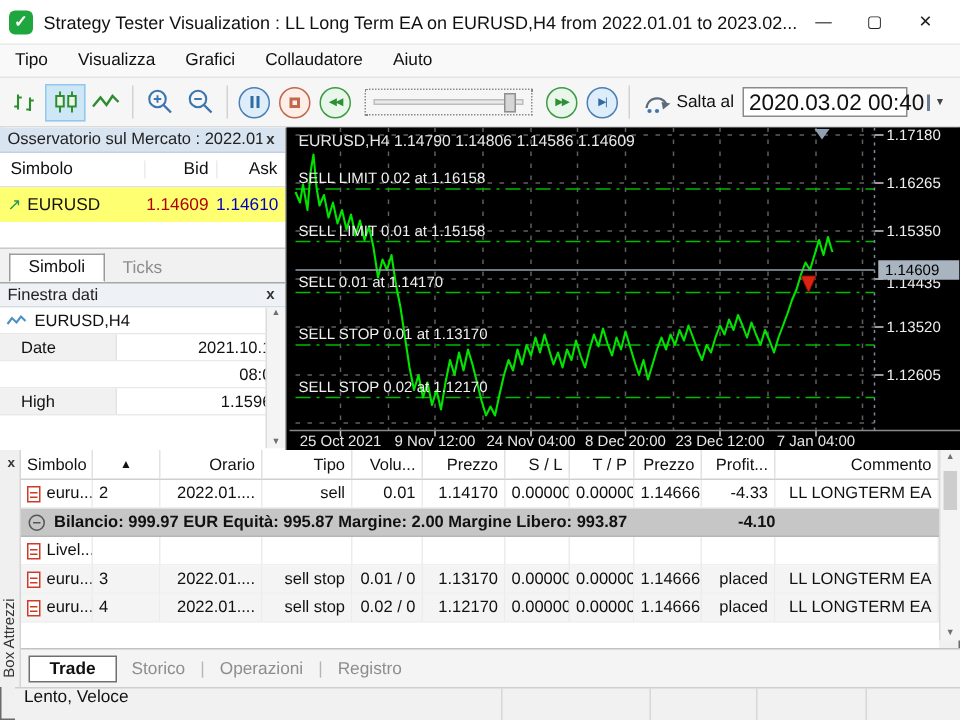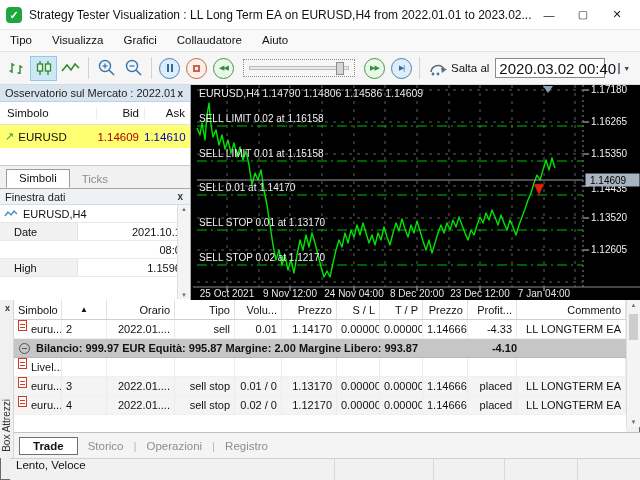--- a/index.html
+++ b/index.html
@@ -81,21 +81,21 @@
   .tb-table { position:absolute; left:14px; top:300px; width:612px; height:132px; background:#fff; overflow:hidden; }
   .tb-row, .tb-head { display:grid; grid-template-columns:48px 45px 68px 60px 47px 55px 43px 43px 45px 49px 1fr; }
   .tb-head { height:20px; line-height:20px; border-bottom:1px solid #cfcfcf; }
   .tb-head > div { padding:0 4px; border-right:1px solid #e2e2e2; white-space:nowrap; overflow:hidden; }
   .tb-head > div.ra { text-align:right; }
   .tb-head > div.ctr { text-align:center; font-size:8px; }
   .tb-row { height:19px; line-height:18px; }
   .tb-row > div { padding:0 4px; border-right:1px solid #ececec; border-bottom:1px solid #f0f0f0; white-space:nowrap; overflow:hidden; }
   .tb-row .ra { text-align:right; }
   .tb-row.shade > div { background:#f4f4f4; }
-  .cell-sym { display:flex; gap:4px; }
+  .cell-sym { display:flex; align-items:center; gap:4px; }
   .doc-icon { width:9px; height:11px; border:1px solid #cf3a28; background:#fff; position:relative; flex:0 0 auto; }
   .doc-icon:after { content:""; position:absolute; left:1px; right:1px; top:3px; height:1px; background:#cf3a28; box-shadow:0 3px 0 #cf3a28; }
   .balance-row { height:19px; line-height:18px; background:#c6c6c6; font-weight:bold; display:flex; align-items:center; position:relative; border-bottom:1px solid #b5b5b5; }
   .minus-icon { width:11px; height:11px; border:1px solid #555; border-radius:50%; position:relative; margin:0 6px 0 5px; flex:0 0 auto; }
   .minus-icon:after { content:""; position:absolute; left:2px; right:2px; top:4px; height:1px; background:#555; }
   .balance-profit { position:absolute; left:454px; width:49px; text-align:right; }
   .tb-scroll { position:absolute; left:626px; top:300px; width:14px; height:127px; background:#f4f4f4; border-left:1px solid #ddd; }
   .tb-scroll .up { position:absolute; top:2px; left:0; width:100%; text-align:center; }
   .tb-scroll .thumb { position:absolute; top:14px; left:2px; width:9px; height:26px; background:#cdcdcd; }
   .tb-scroll .down { position:absolute; bottom:2px; left:0; width:100%; text-align:center; }

